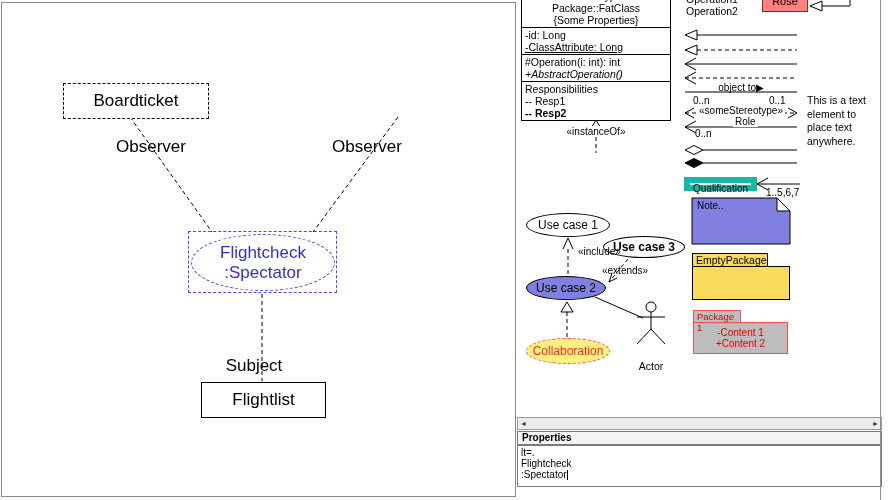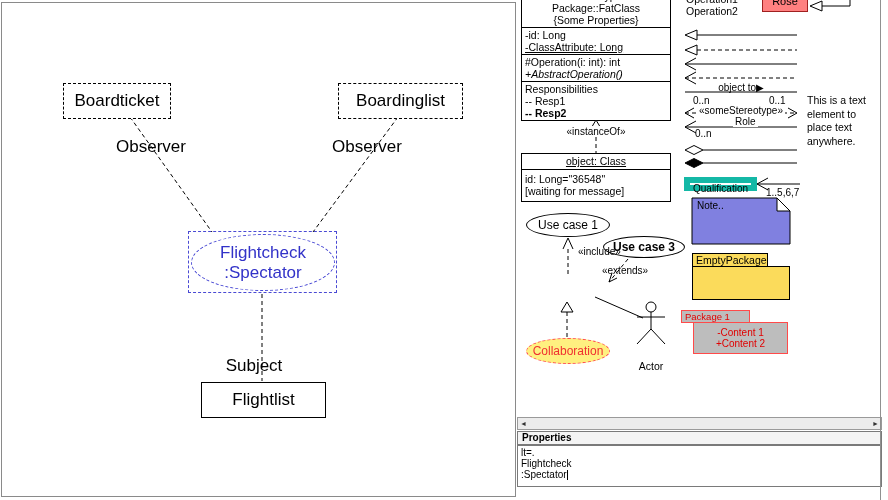--- a/index.html
+++ b/index.html
@@ -45,21 +45,21 @@
   #collab   { left:9px; top:338px; width:84px; height:26px; background:#fff080;
               border:1px dashed #ff5050; color:#f03030; }
 
   .small-lbl { position:absolute; font-size:10px; line-height:11px; }
   .wbg { background:#fff; padding:0 2px; }
 
   #note-label { left:180px; top:200px; }
   #emptypkg-tab { left:175px; top:253px; width:76px; height:14px; background:#fbdb5b;
       border:1px solid #000; font-size:10.5px; line-height:12px; padding-left:3px; z-index:2; }
   #emptypkg-body { left:175px; top:266px; width:98px; height:34px; background:#fbdb5b; border:1px solid #000; }
-  #pkg1-tab { left:164px; top:310px; width:69px; height:13px; background:#bdbdbd;
+  #pkg1-tab { left:176px; top:310px; width:48px; height:13px; background:#bdbdbd;
       border:1px solid #ff4a4a; color:#e00000; font-size:9.5px; line-height:11px; padding-left:3px; z-index:2; }
   #pkg1-body { left:176px; top:322px; width:95px; height:32px; background:#bdbdbd; border:1px solid #ff4a4a;
       color:#e00000; font-size:10px; line-height:11px; text-align:center; padding-top:4px; }
   #rose-box { left:245px; top:-10px; width:46px; height:22px; background:#ff8080;
       border:1px solid #a02020; display:flex; align-items:center; justify-content:center; font-size:11px; }
   #qual-box { left:167px; top:177px; width:73px; height:14px; border:6px solid #14b8a6; background:#fff;
       text-align:center; font-size:10px; line-height:12px; }
   #text-element { left:290px; top:94px; width:74px; font-size:10.5px; line-height:13.5px; }
 
   
@@ -80,25 +80,22 @@
 
 <div class="abs" id="canvas-pane">
   <div class="abs" id="canvas-border"></div>
 
   <svg width="517" height="500">
     <line x1="130" y1="117" x2="212" y2="232" stroke="#000" stroke-dasharray="4,3"></line>
     <line x1="398" y1="117" x2="313" y2="232" stroke="#000" stroke-dasharray="4,3"></line>
     <line x1="262" y1="294" x2="262" y2="381" stroke="#000" stroke-dasharray="4,3"></line>
   </svg>
 
-  <div class="abs cnode" style="left:63px; top:83px; width:108px; height:36px;">
+  <div class="abs cnode" style="left:63px; top:83px; width:146px; height:36px;">
     <span>Boardticket</span>
-  </div>
-  <div class="abs cnode" style="left:338px; top:83px; width:125px; height:36px;">
-    <span>Boardinglist</span>
   </div>
 
   <div class="abs clabel" style="left:101px; top:137px; width:100px;">Observer</div>
   <div class="abs clabel" style="left:317px; top:137px; width:100px;">Observer</div>
 
   <div class="abs" id="sel-rect"></div>
   <div class="abs" id="flight-ellipse">
     <span>Flightcheck</span>
     <span>:Spectator</span>
   </div>
@@ -248,33 +245,29 @@
 place text
 anywhere.</div>
 
   <div class="abs" id="qual-box">
     <span>Qualification</span>
   </div>
   <div class="small-lbl" style="left:249px; top:187px;">1..5,6,7</div>
 
   <div class="small-lbl" style="left:37px; top:126px; width:84px; text-align:center;"><span class="wbg">«instanceOf»</span></div>
 
-  <div class="uml-box" id="object-box">
-    <div class="otitle underl">object: Class</div>
-    <div class="obody">
-      <div>id: Long="36548"</div>
-      <div>[waiting for message]</div>
-    </div>
-  </div>
 
   <div class="ellipse" id="usecase1">
     <span>Use case 1</span>
   </div>
   <div class="ellipse" id="usecase3">
     <span>Use case 3</span>
+  </div>
+  <div class="ellipse" id="usecase2">
+    <span>Use case 2</span>
   </div>
   <div class="small-lbl" style="left:29px; top:246px;margin-left:32px;">«include»</div>
   <div class="small-lbl" style="left:85px; top:265px;">«extends»</div>
 
   <div class="ellipse" id="collab">
     <span>Collaboration</span>
   </div>
   <div class="small-lbl" style="left:110px; top:361px; width:48px; text-align:center; font-size:10.5px;">Actor</div>
 
   <div class="small-lbl" id="note-label">Note..</div>

